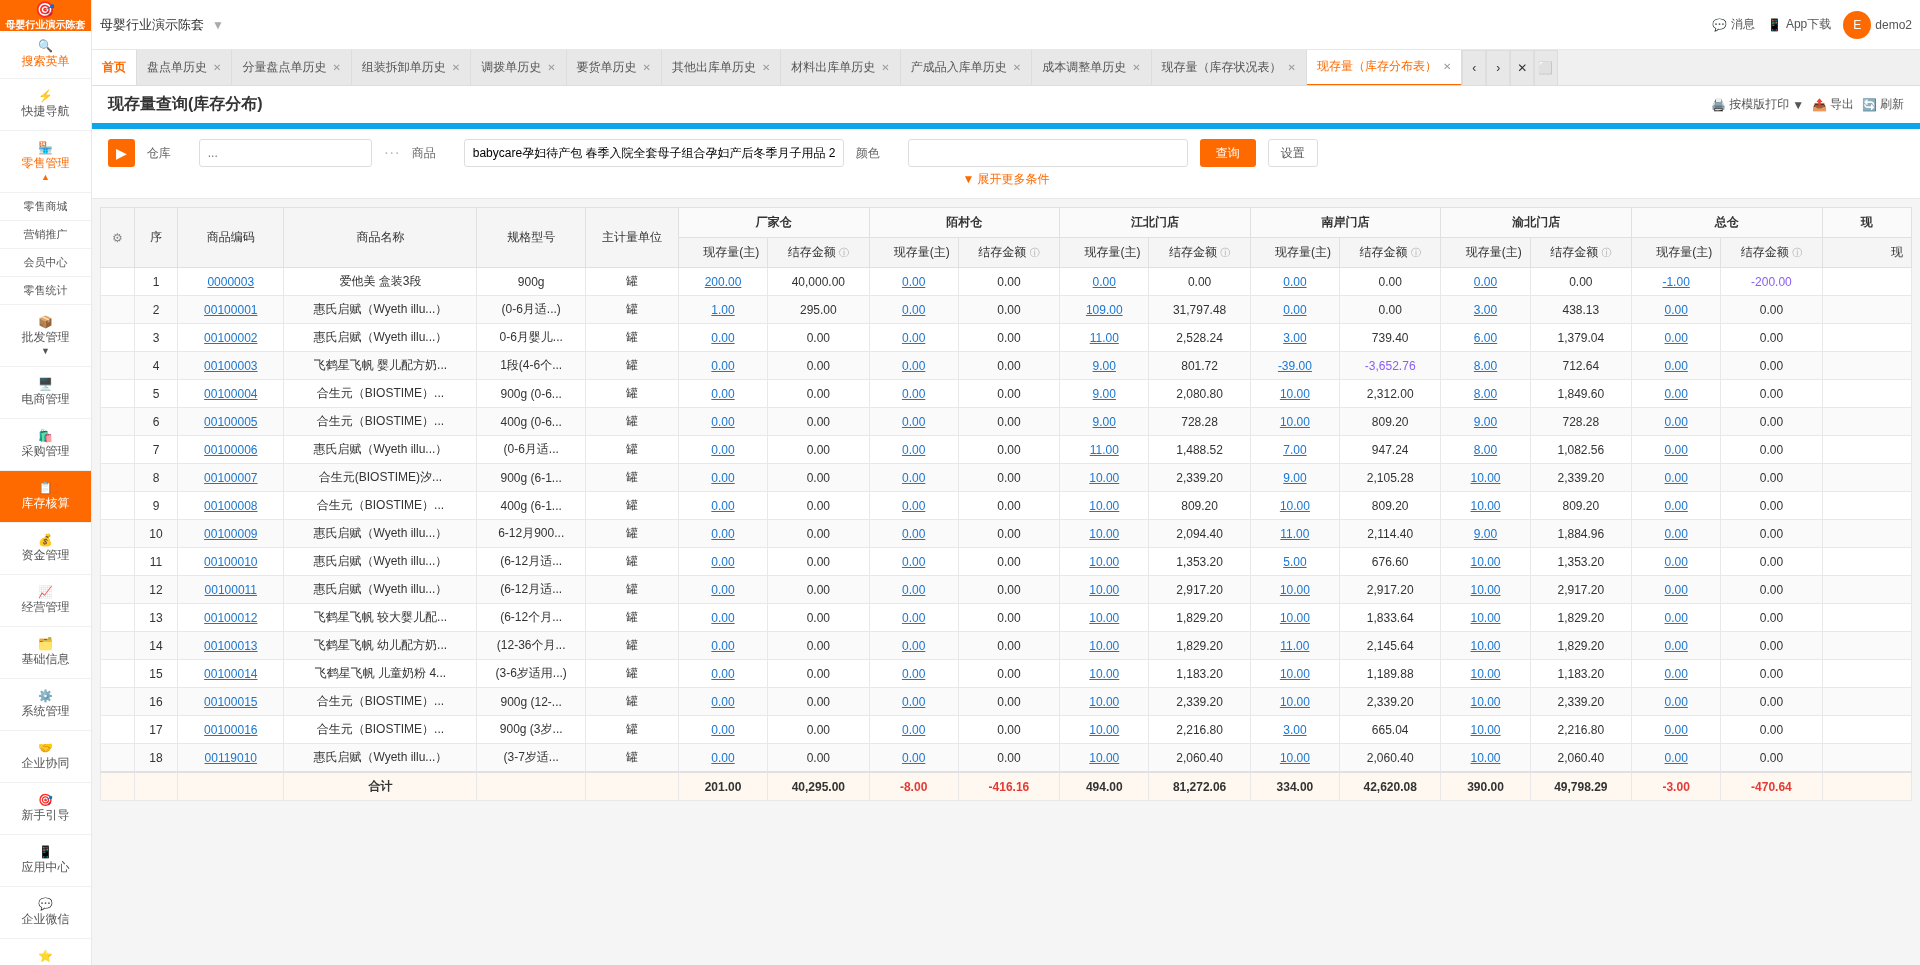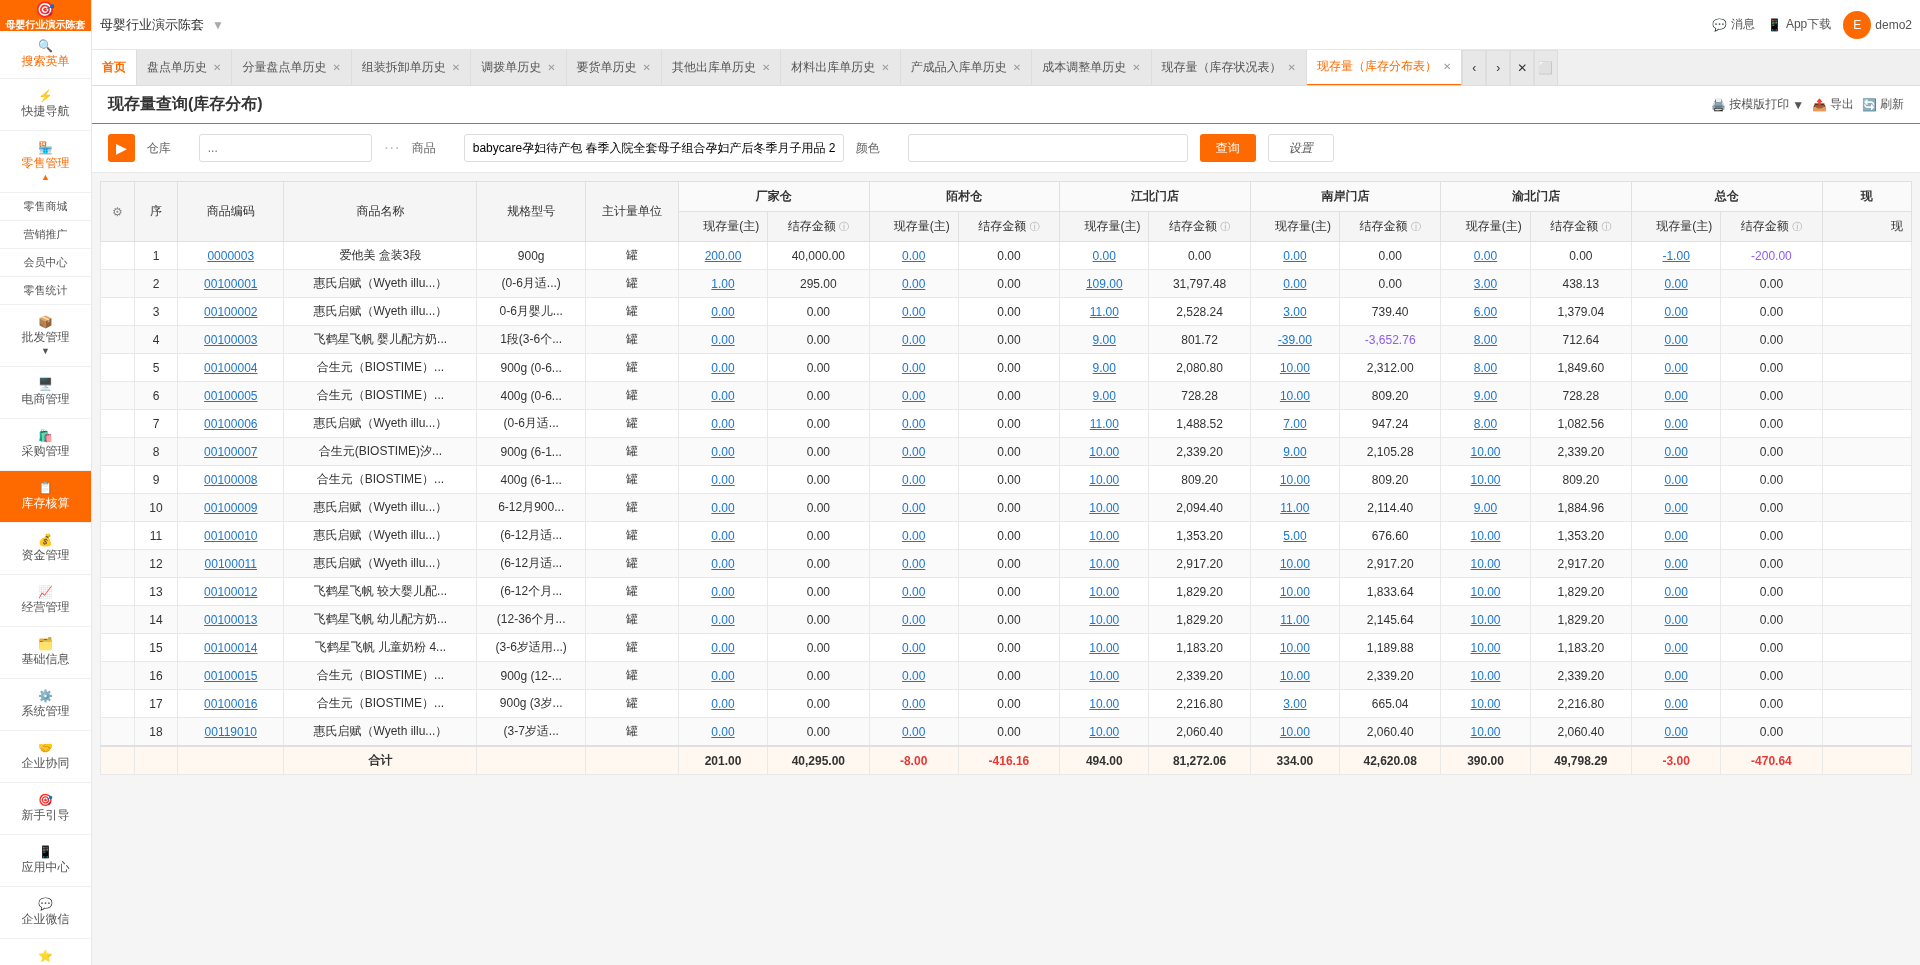--- a/index.html
+++ b/index.html
@@ -54,21 +54,21 @@
     .tab-home { background: #fff; color: #ff6a00; font-weight: bold; }
     .tab-nav-btn { width: 24px; height: 36px; display: flex; align-items: center; justify-content: center; cursor: pointer; background: #e8e8e8; border: 1px solid #ddd; }
 
     
     .main-content {
       position: fixed; left: 92px; right: 0; top: 86px; bottom: 0;
       overflow: auto; background: #f5f5f5; padding: 0;
     }
     .page-header {
       background: #fff; padding: 8px 16px; display: flex; align-items: center; justify-content: space-between;
-      border-bottom: 1px solid #0ea5e9;
+      border-bottom: 6px solid #0ea5e9;
     }
     .page-title { font-size: 16px; font-weight: bold; color: #333; }
     .page-actions { display: flex; gap: 8px; align-items: center; }
     .action-btn { font-size: 12px; color: #555; cursor: pointer; display: flex; align-items: center; gap: 3px; }
 
     
     .filter-area {
       background: #fff; padding: 10px 16px; border-bottom: 1px solid #e8e8e8;
     }
     .filter-row { display: flex; align-items: center; gap: 12px; flex-wrap: wrap; }
@@ -79,21 +79,21 @@
     }
     .filter-input-long { min-width: 340px; }
     .filter-expand-row { text-align: center; margin-top: 4px; }
     .expand-btn { color: #ff6a00; font-size: 12px; cursor: pointer; }
     .orange-btn {
       background: #ff6a00; color: #fff; border: none; border-radius: 3px;
       padding: 5px 16px; font-size: 12px; cursor: pointer; height: 28px;
     }
     .white-btn {
       background: #fff; color: #555; border: 1px solid #ddd; border-radius: 3px;
-      padding: 5px 20px; font-size: 12px; cursor: pointer; height: 28px; font-style: italic;
+      padding: 5px 12px; font-size: 12px; cursor: pointer; height: 28px;
     }
 
     
     .table-wrap { padding: 8px; overflow: auto; }
     table { width: 100%; border-collapse: collapse; background: #fff; font-size: 12px; }
     th {
       background: #f5f5f5; border: 1px solid #e0e0e0; padding: 6px 8px;
       text-align: center; font-weight: normal; color: #333; white-space: nowrap;
     }
     th.group-header { background: #fafafa; font-weight: bold; }
@@ -314,20 +314,25 @@
       <button style="background:#ff6a00;border:none;color:#fff;border-radius:3px;padding:4px 8px;cursor:pointer;font-size:14px;height:28px;">▶</button>
       <span class="filter-label">仓库</span>
       <input class="filter-input" type="text" style="min-width: 160px;" placeholder="...">
       <span style="color:#bbb;font-size:16px;">···</span>
       <span class="filter-label">商品</span>
       <input class="filter-input filter-input-long" type="text" value="babycare孕妇待产包 春季入院全套母子组合孕妇产后冬季月子用品 22件套 ..." style="min-width: 380px;">
       <span class="filter-label">颜色</span>
       <input class="filter-input" type="text" style="min-width: 280px;">
       <button class="orange-btn">查询</button>
       <button class="white-btn">设置</button>
+    </div>
+    <div class="filter-expand-row">
+      <span class="expand-btn">
+        ▼ <span>展开更多条件</span>
+      </span>
     </div>
   </div>
 
   <div class="table-wrap">
     <table>
       <thead>
         <tr>
           <th rowspan="2" class="settings-col">
             <span class="gear-btn">⚙</span>
           </th>
@@ -422,21 +427,21 @@
             <td class="">1,379.04</td>
             <td class="underline">0.00</td>
             <td class="">0.00</td>
             <td></td>
           </tr>
           <tr>
     <td></td>
     <td class="col-number">4</td>
     <td class="col-code underline">00100003</td>
     <td class="col-name text-left" title="飞鹤星飞帆 婴儿配方奶...">飞鹤星飞帆 婴儿配方奶...</td>
-    <td class="col-spec">1段(3-6个...</td>
+    <td class="col-spec">1段(4-6个...</td>
     <td class="col-unit">罐</td>
   <td class="underline">0.00</td>
             <td class="">0.00</td>
             <td class="underline">0.00</td>
             <td class="">0.00</td>
             <td class="underline">9.00</td>
             <td class="">801.72</td>
             <td class="underline negative">-39.00</td>
             <td class="negative">-3,652.76</td>
             <td class="underline">8.00</td>

